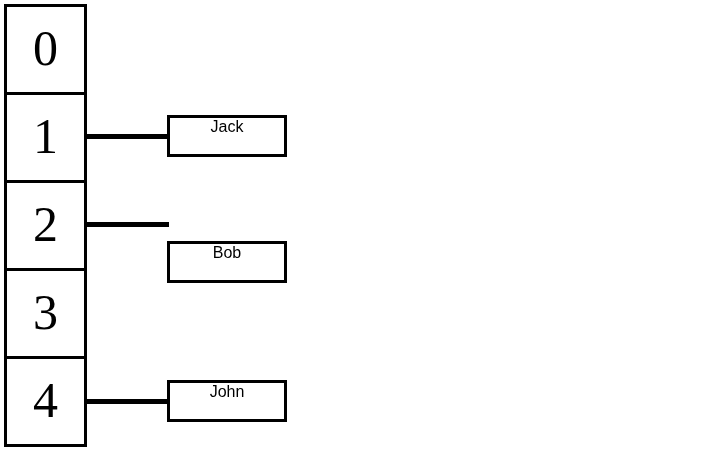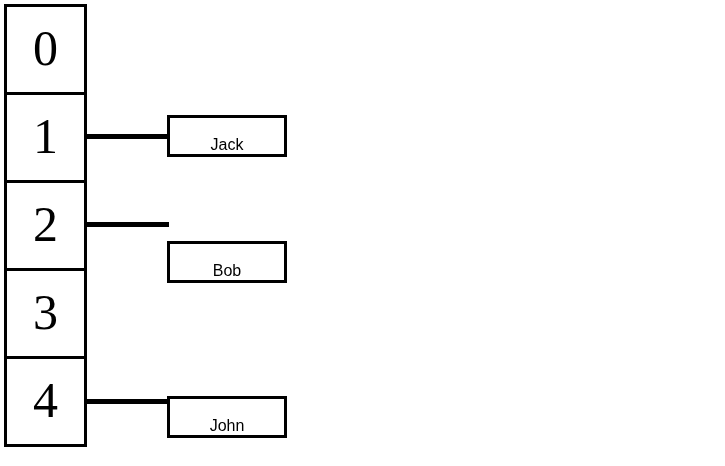--- a/index.html
+++ b/index.html
@@ -53,26 +53,26 @@
   .pointer-line.p4 { top: 399px; }
   .value-box {
     position: absolute;
     left: 167px;
     box-sizing: border-box;
     width: 120px;
     height: 42px;
     border: 3px solid #000000;
     background: #ffffff;
     display: flex;
-    align-items: flex-end;
+    align-items: flex-start;
     justify-content: center;
   }
   .value-box.b1 { top: 115px; }
   .value-box.b2 { top: 203px; margin-top: 38px; }
-  .value-box.b4 { top: 396px; }
+  .value-box.b4 { top: 380px; }
   .value-label {
     font-family: "Liberation Sans", sans-serif;
     font-size: 16px;
     color: #000000;
   }
 </style>
 </head>
 <body>
 
 <div class="canvas">

